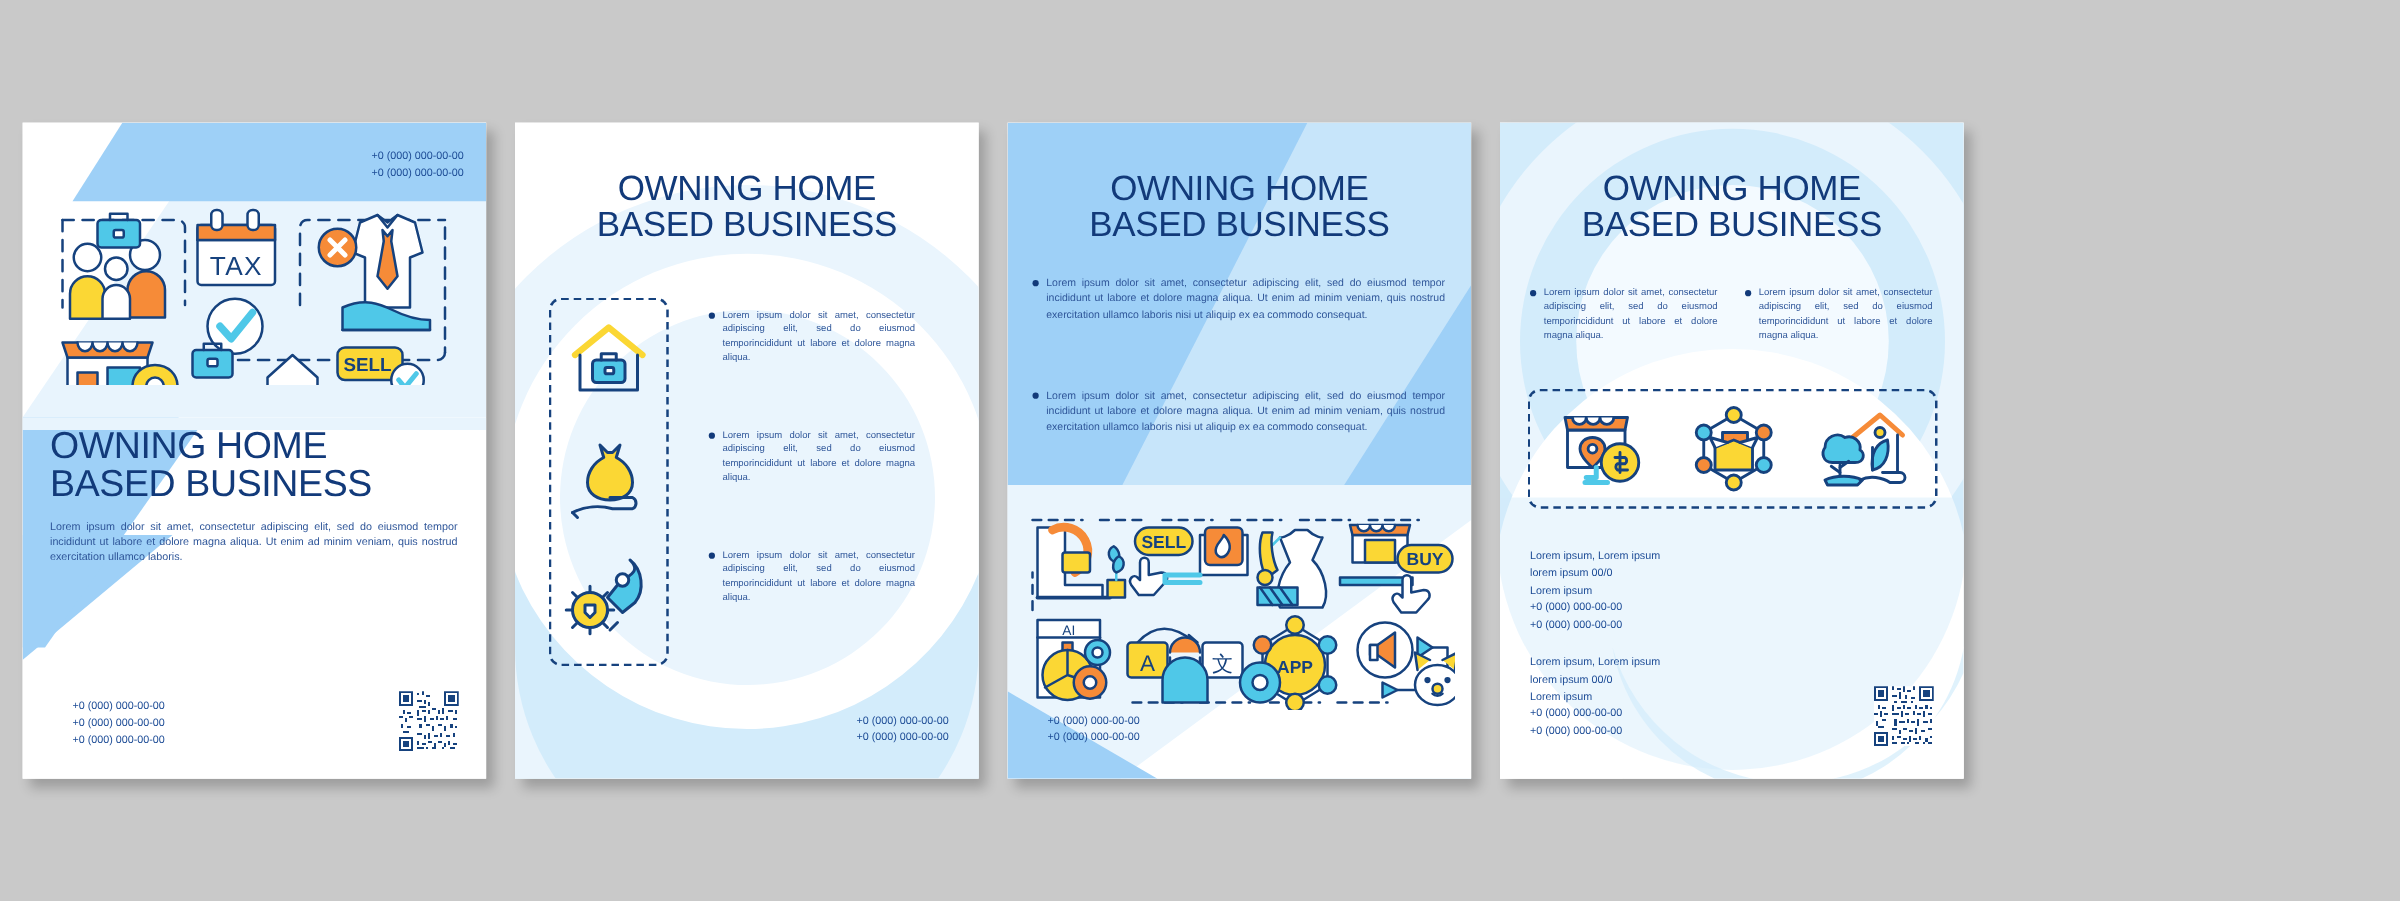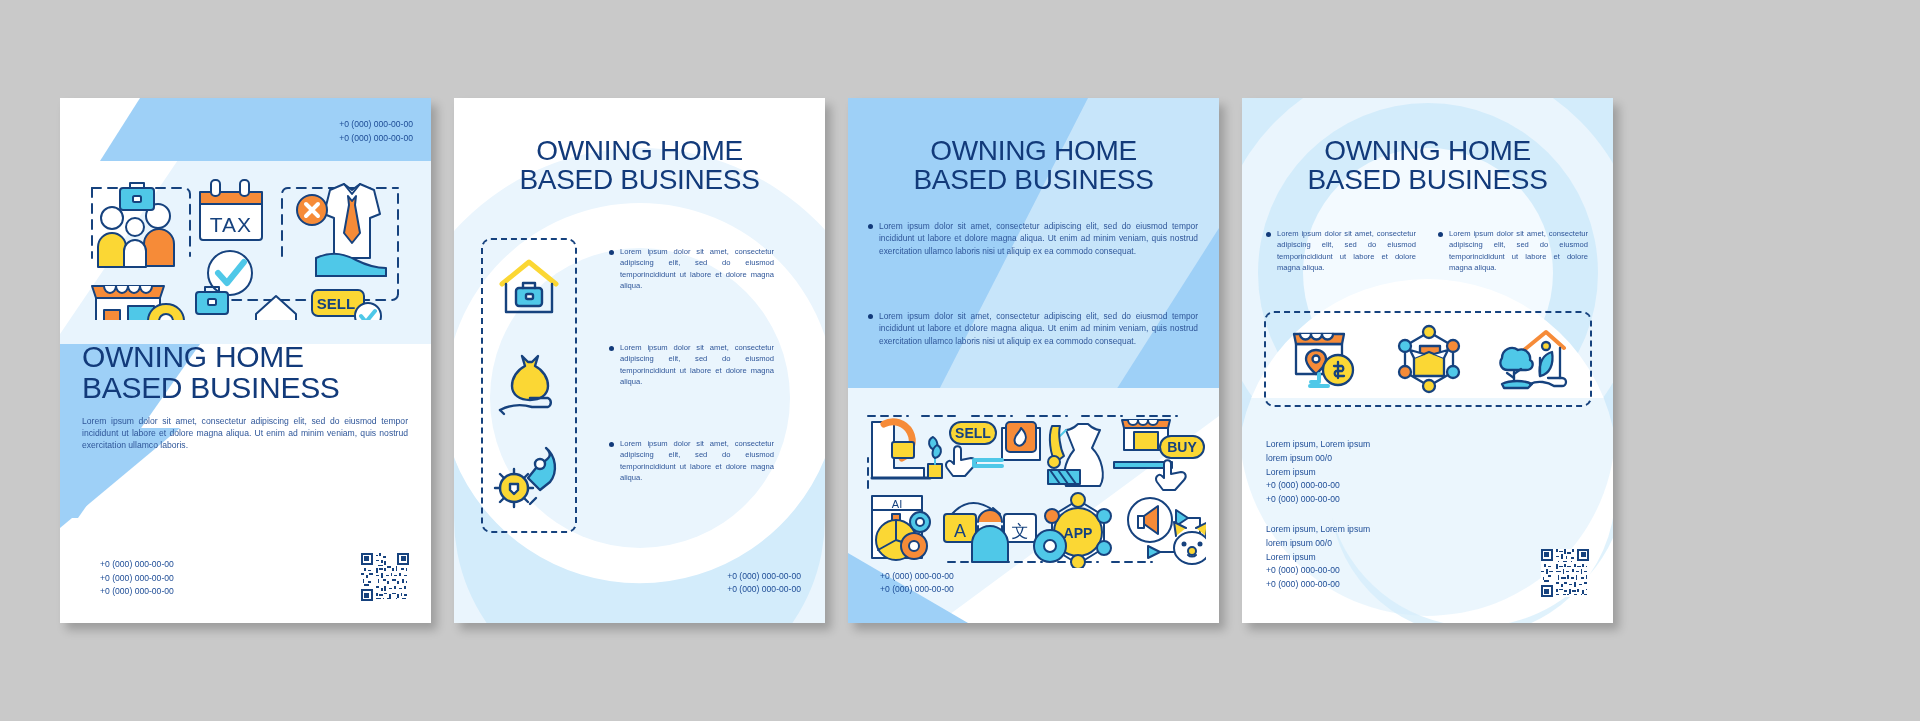--- a/index.html
+++ b/index.html
@@ -9,21 +9,21 @@
     font-family: "Liberation Sans", sans-serif;
     overflow: hidden;
   }
   .stage {
     position: relative;
     width: 1920px; height: 721px;
     display: flex;
     align-items: center;
     justify-content: flex-start;
     gap: 23px;
-    padding-left: 60px;
+    padding-left: 18px;
   }
   .page {
     position: relative;
     width: 371px; height: 525px;
     background: #ffffff;
     overflow: hidden;
     box-shadow: 6px 7px 9px rgba(0,0,0,0.22);
     flex: 0 0 auto;
   }
   .clip { position:absolute; inset:0; overflow:hidden; }
@@ -93,21 +93,21 @@
         <polygon points="0,236 125,236 0,420" fill="#9ed0f7"></polygon>
         <polygon points="0,330 120,330 0,430" fill="#9ed0f7"></polygon>
         <polygon points="0,236 371,236 371,246 0,246" fill="#e8f4fd"></polygon>
         <polygon points="0,246 140,246 18,420 0,420" fill="#9ed0f7"></polygon>
       </svg>
     </div>
 
     <div class="abs phone phone-r" style="top:20px; right:18px;">+0 (000) 000-00-00
 +0 (000) 000-00-00</div>
 
-    <div class="abs" style="left:20px; top:72px; width:330px; height:150px;">
+    <div class="abs" style="left:20px; top:60px; width:330px; height:150px;">
       <svg viewBox="0 0 330 150" style="width:100%;height:100%;display:block">
         <g fill="none" stroke="#16427e" stroke-width="2" stroke-linecap="round" stroke-linejoin="round">
 
           <path d="M12 18 h92 a6 6 0 0 1 6 6 v62" stroke-dasharray="9 7"></path>
           <path d="M202 86 v-62 a6 6 0 0 1 6 -6 h110" stroke-dasharray="9 7"></path>
           <path d="M318 24 v100" stroke-dasharray="9 7"></path>
           <path d="M318 124 a6 6 0 0 1 -6 6 h-160" stroke-dasharray="9 7"></path>
           <path d="M12 18 v70" stroke-dasharray="9 7"></path>
 
           <circle cx="32" cy="48" r="11" fill="#fff"></circle>

